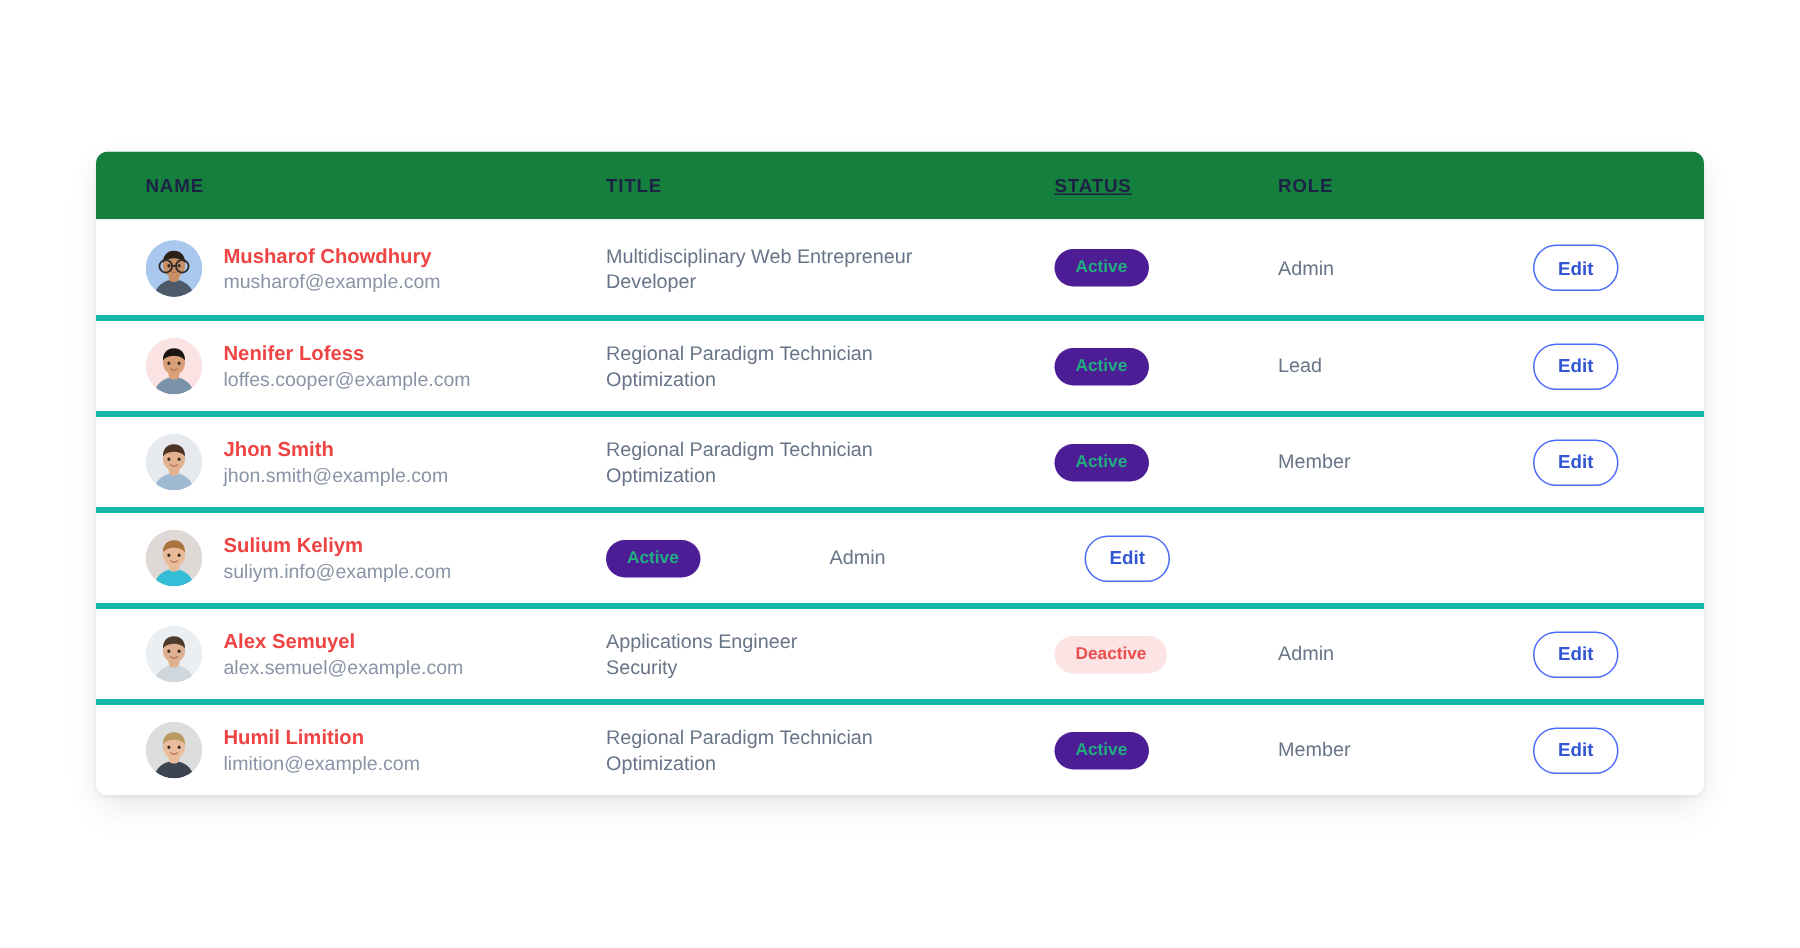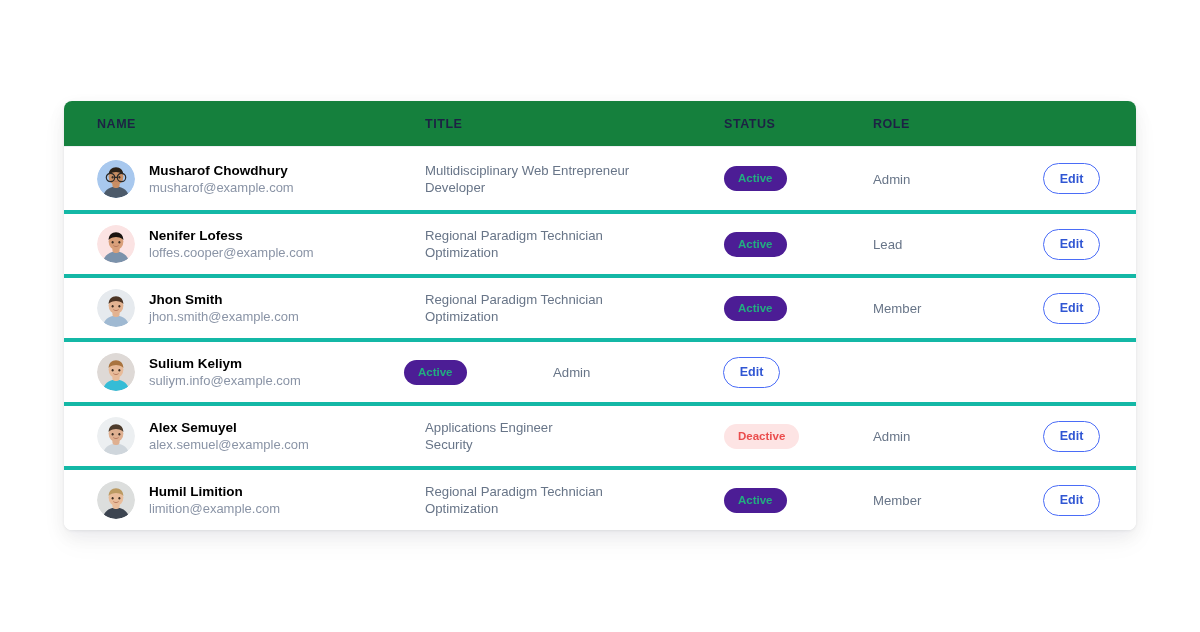--- a/index.html
+++ b/index.html
@@ -47,22 +47,22 @@
     font-size: 12.5px;
     font-weight: 700;
     letter-spacing: 0.55px;
     color: #1d2144;
     text-transform: uppercase;
     white-space: nowrap;
   }
 
   
   .col-name   { width: 307px; flex: 0 0 307px; }
-  .col-title  { width: 299px; flex: 0 0 299px; margin-left: 21px; }
-  .col-status { width: 149px; flex: 0 0 149px; }
+  .col-title  { width: 299px; flex: 0 0 299px; }
+  .col-status { width: 149px; flex: 0 0 149px; text-decoration: underline; }
   .col-role   { width: 170px; flex: 0 0 170px; }
   .col-action { flex: 1 1 auto; display: flex; justify-content: flex-start; }
 
   
   .table-body { background: #ffffff; }
 
   .row {
     display: flex;
     align-items: center;
     height: 64px;
@@ -84,21 +84,21 @@
     overflow: hidden;
     position: relative;
   }
   .avatar svg { display: block; width: 38px; height: 38px; }
 
   .name-text { display: flex; flex-direction: column; justify-content: center; }
 
   .person-name {
     font-size: 13.5px;
     font-weight: 700;
-    color: #000000;
+    color: #ef4444;
     line-height: 17px;
     white-space: nowrap;
   }
   .person-email {
     font-size: 13px;
     font-weight: 400;
     color: #8a94a6;
     line-height: 17px;
     white-space: nowrap;
   }

